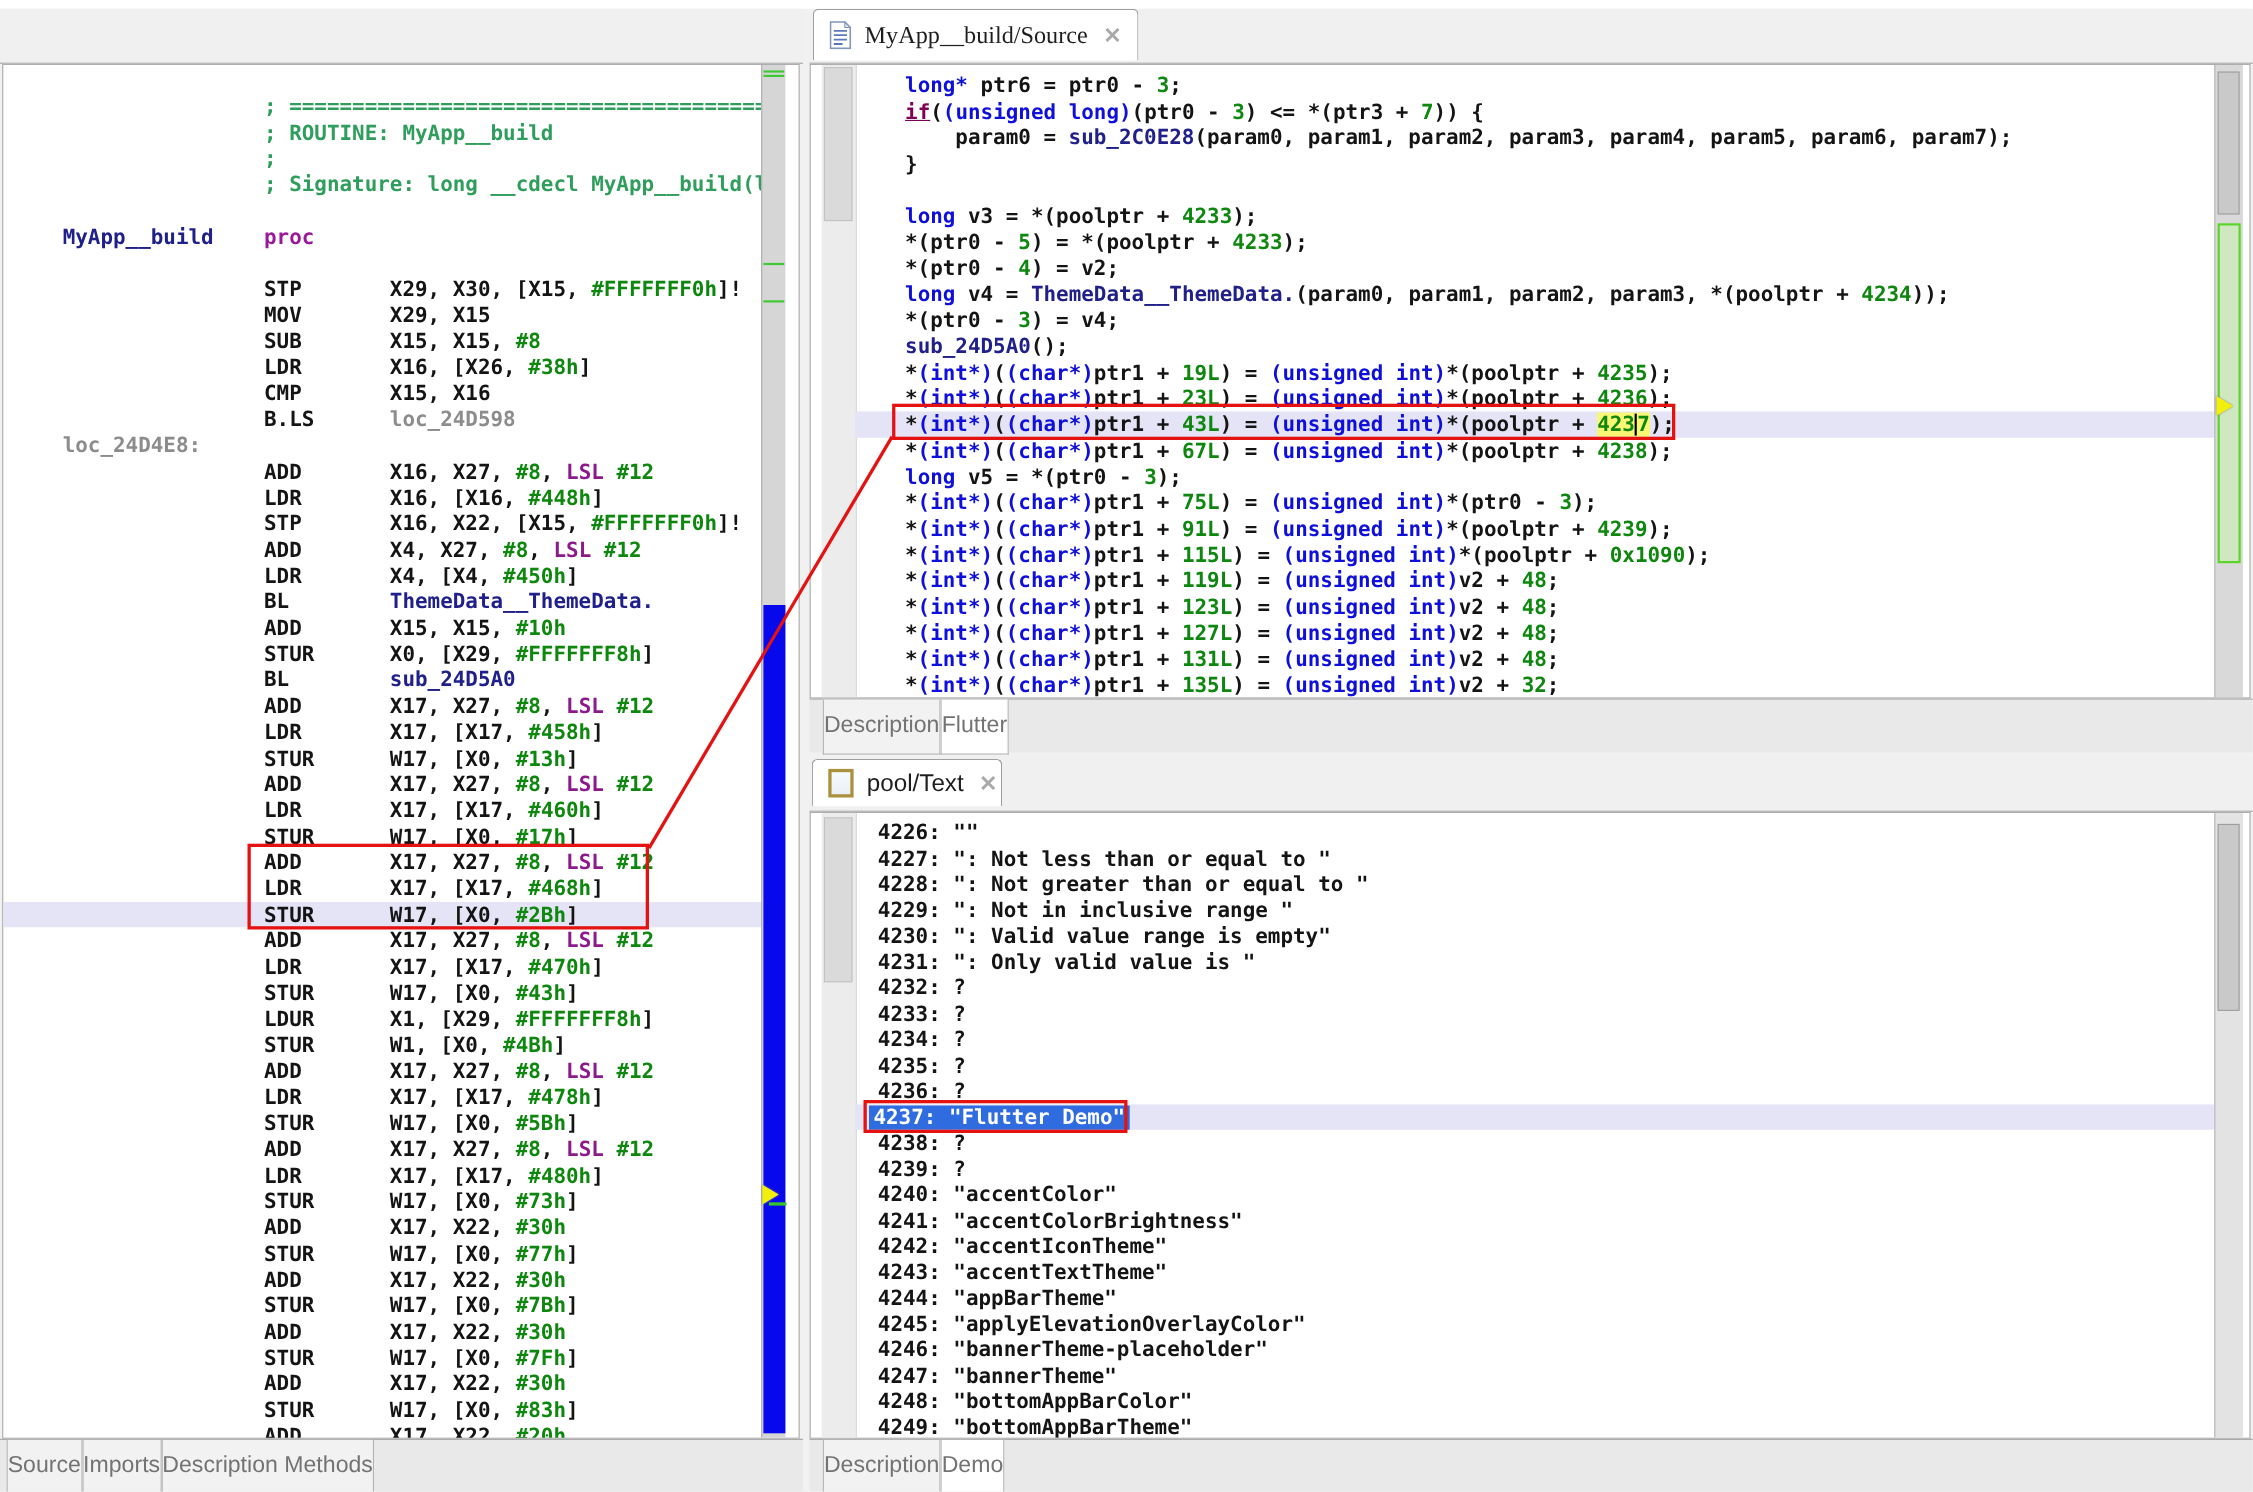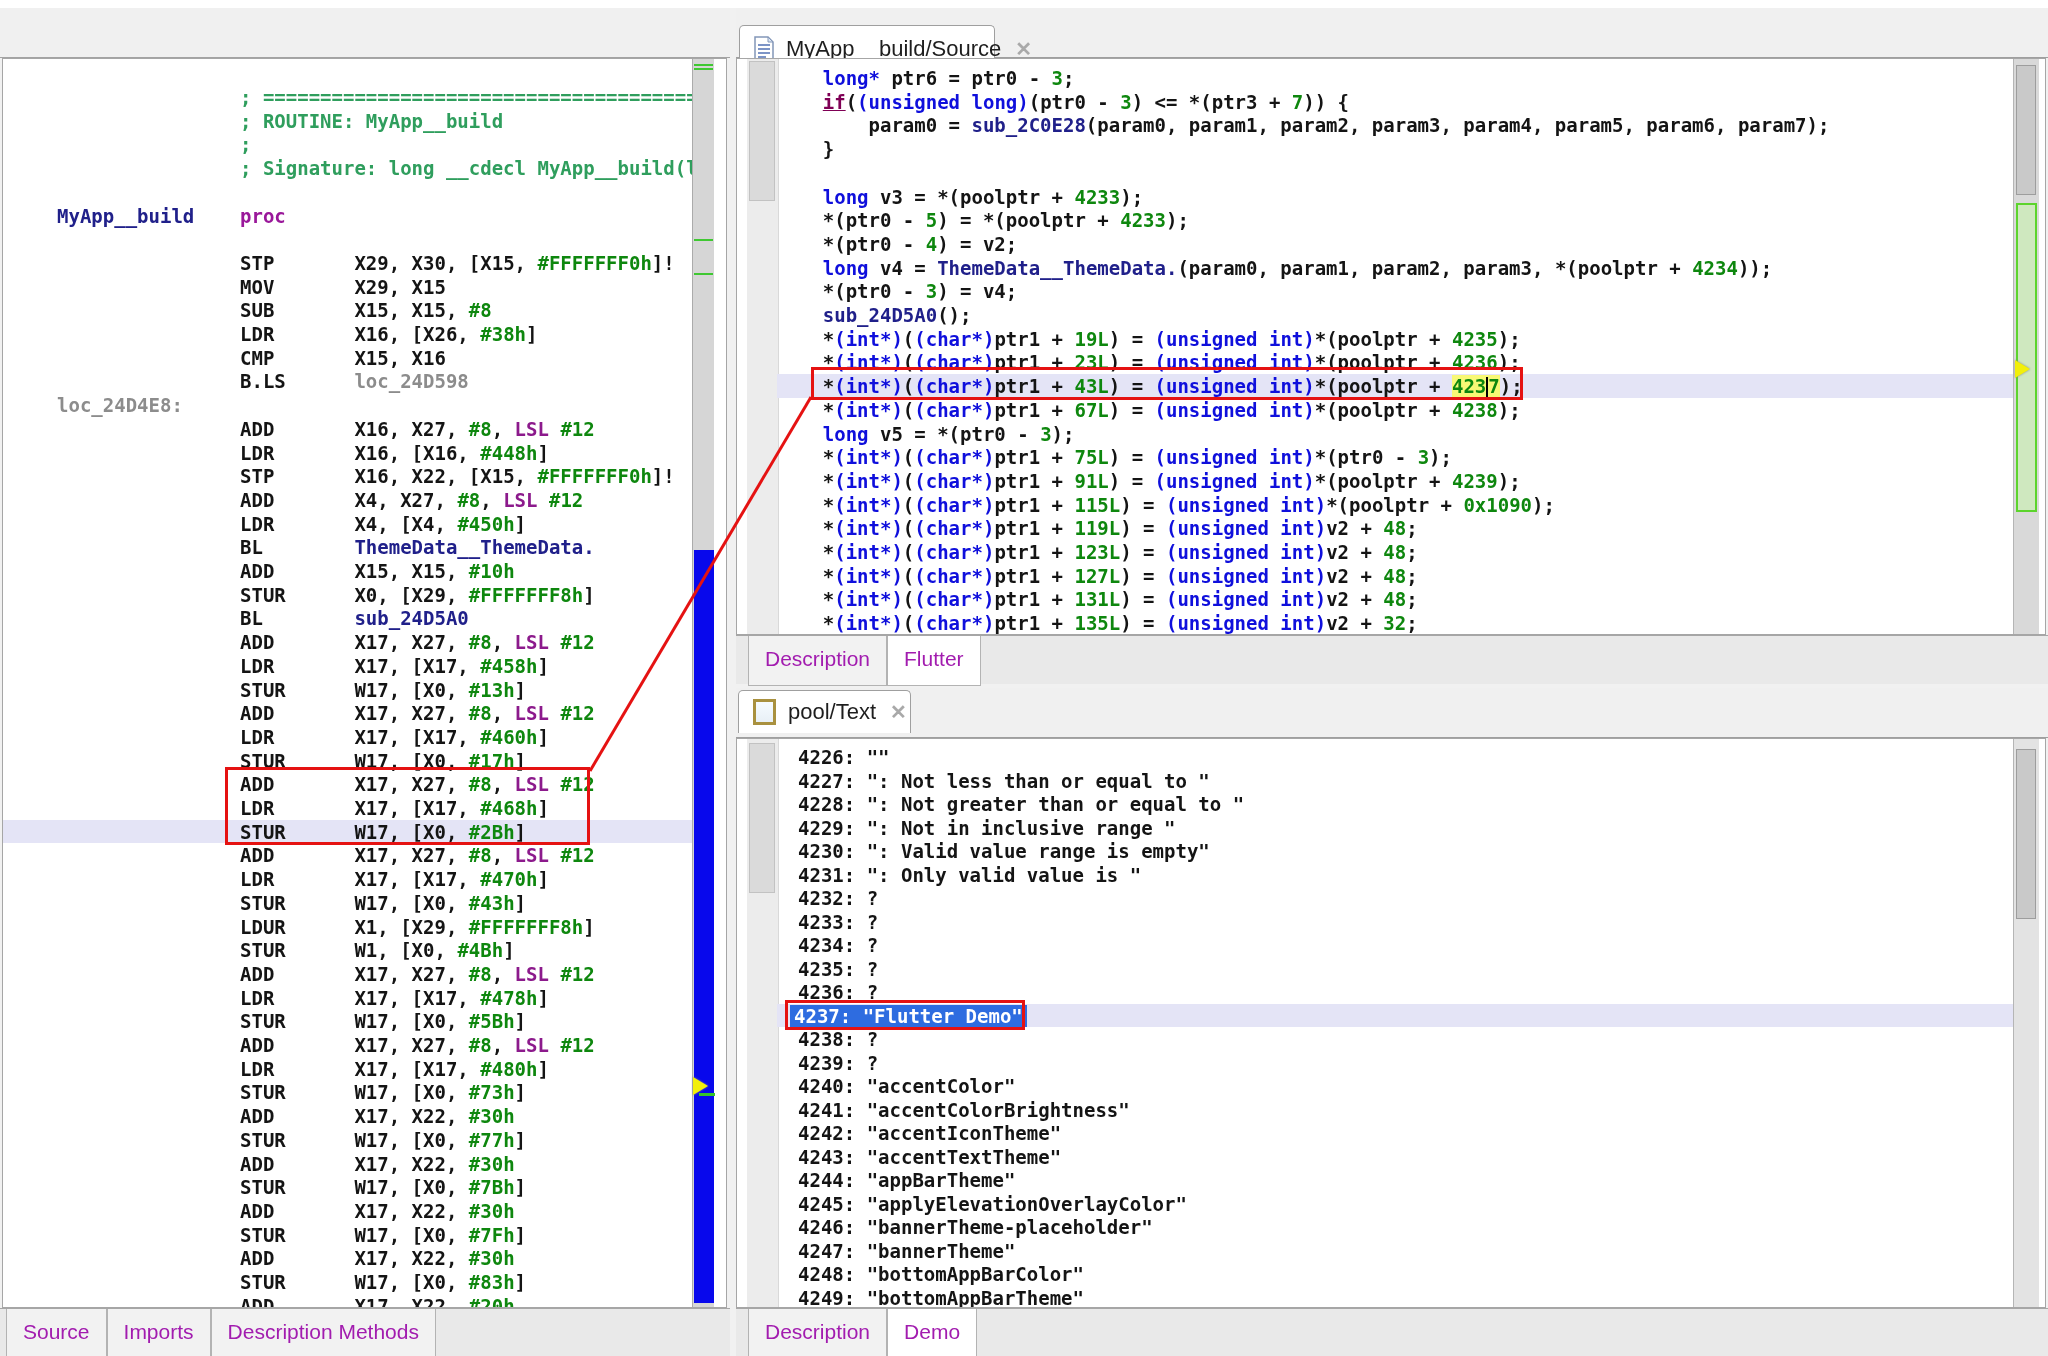--- a/index.html
+++ b/index.html
@@ -11,21 +11,21 @@
 
   
   #top-white { left:0; top:0; width:2048px; height:8px; background:#ffffff; }
   #left-strip { left:0; top:8px; width:730px; height:50px; background:#f0f0f0; border-bottom:1px solid #a3a3a3; }
   .tabbar { background:#f0f0f0; border-bottom:1px solid #9f9f9f; }
   #src-tabbar  { left:736px; top:8px;   width:1312px; height:50px; }
   #pool-tabbar { left:736px; top:688px; width:1312px; height:50px; }
 
   .editor-tab { position:absolute; background:#ffffff; border:1px solid #9f9f9f; border-bottom:none;
                 border-radius:5px 5px 0 0; display:flex; align-items:center; padding:0 14px; gap:12px; }
-  #src-tab  { left:3px; top:17px;  width:256px; height:47px; }
+  #src-tab  { left:3px; top:0;  width:296px; height:47px;font-family:Liberation Serif, serif; }
   #pool-tab { left:2px; top:2px;  width:173px; height:43px; }
   .tab-label { font-size:22px; color:#1e1e1e; white-space:nowrap; }
   .tab-close { font-size:20px; color:#a9a9a9; font-weight:bold; margin-left:2px; }
 
   
   .editor-body { background:#ffffff; border:1px solid #a6a6a6; overflow:hidden; }
   #left-body { left:2px;   top:58px;  width:725px;  height:1250px; }
   #src-body  { left:736px; top:58px;  width:1310px; height:577px; }
   #pool-body { left:736px; top:738px; width:1310px; height:570px; }
 
@@ -67,21 +67,21 @@
   .ruler-thumb { position:absolute; left:2px; width:20px; background:#c9c9c9; border:1px solid #9d9d9d; }
   #src-green { position:absolute; left:2px; width:21px; top:144px; height:309px; background:#cfe8bf; border:2px solid #5cd42c; }
   .yarrow { position:absolute; width:0; height:0; border-top:9px solid transparent; border-bottom:9px solid transparent; border-left:15px solid #f2ef0a; filter:drop-shadow(0 0 1px #888); }
   .yline { position:absolute; height:3px; background:#35c42a; }
 
   
   .viewbar { background:#e9e9e9; border-top:1px solid #a6a6a6; }
   #left-viewbar { left:0; top:1308px; width:730px; height:48px; }
   #src-viewbar  { left:736px; top:635px;  width:1312px; height:49px; }
   #pool-viewbar { left:736px; top:1308px; width:1312px; height:48px; }
-  .vtab { display:inline-block; height:50px; line-height:46px; padding:0 16px; font-size:21px; color:#a21caf;
+  .vtab { display:inline-block; height:50px; line-height:46px; padding:0 0; font-size:21px; color:#737373;
           background:#f2f2f2; border:1px solid #b3b3b3; border-top:none; vertical-align:top; }
   .vtab.active { background:#ffffff; }
   #left-viewbar .vtab:first-child { margin-left:6px; }
   #src-viewbar .vtab:first-child, #pool-viewbar .vtab:first-child { margin-left:12px; }
 
   
   .doc-icon { width:20px; height:26px; position:relative; flex:0 0 auto; }
   .pool-icon { width:23px; height:26px; background:linear-gradient(180deg,#f6fbff,#e8f0f6); border:3px solid #a9913f; flex:0 0 auto; }
 
   

